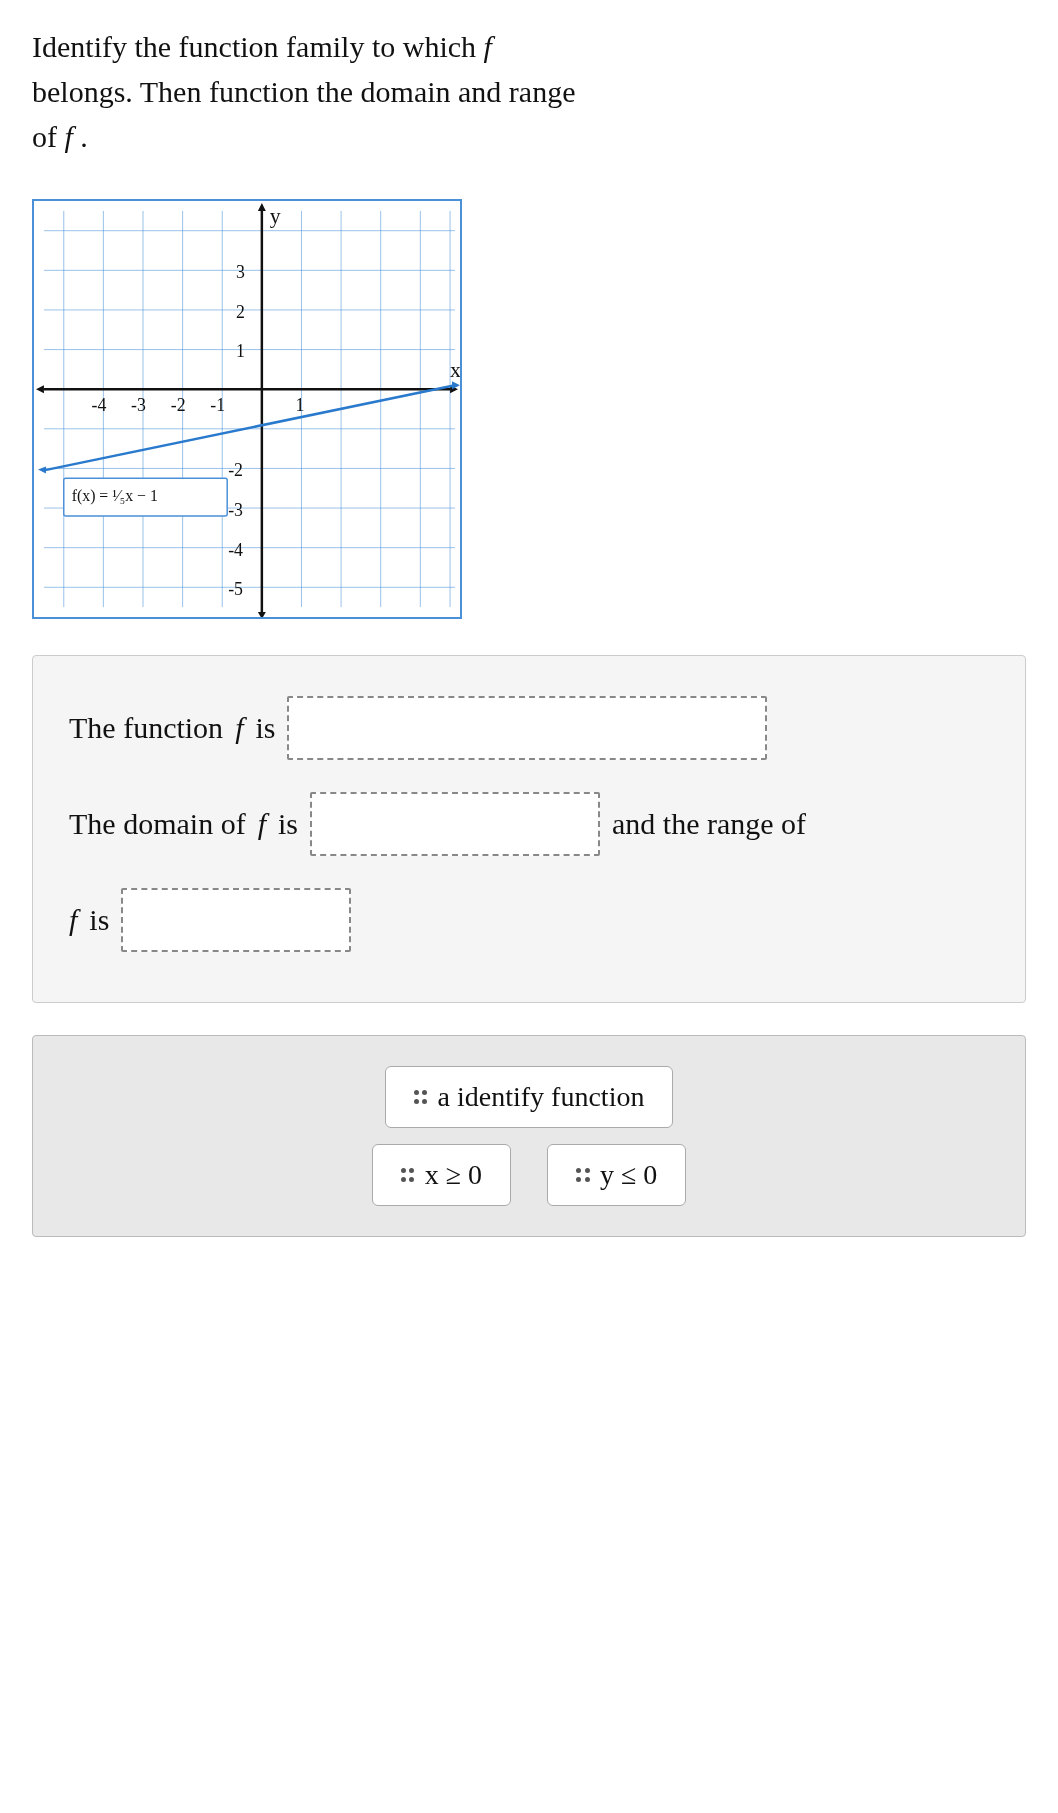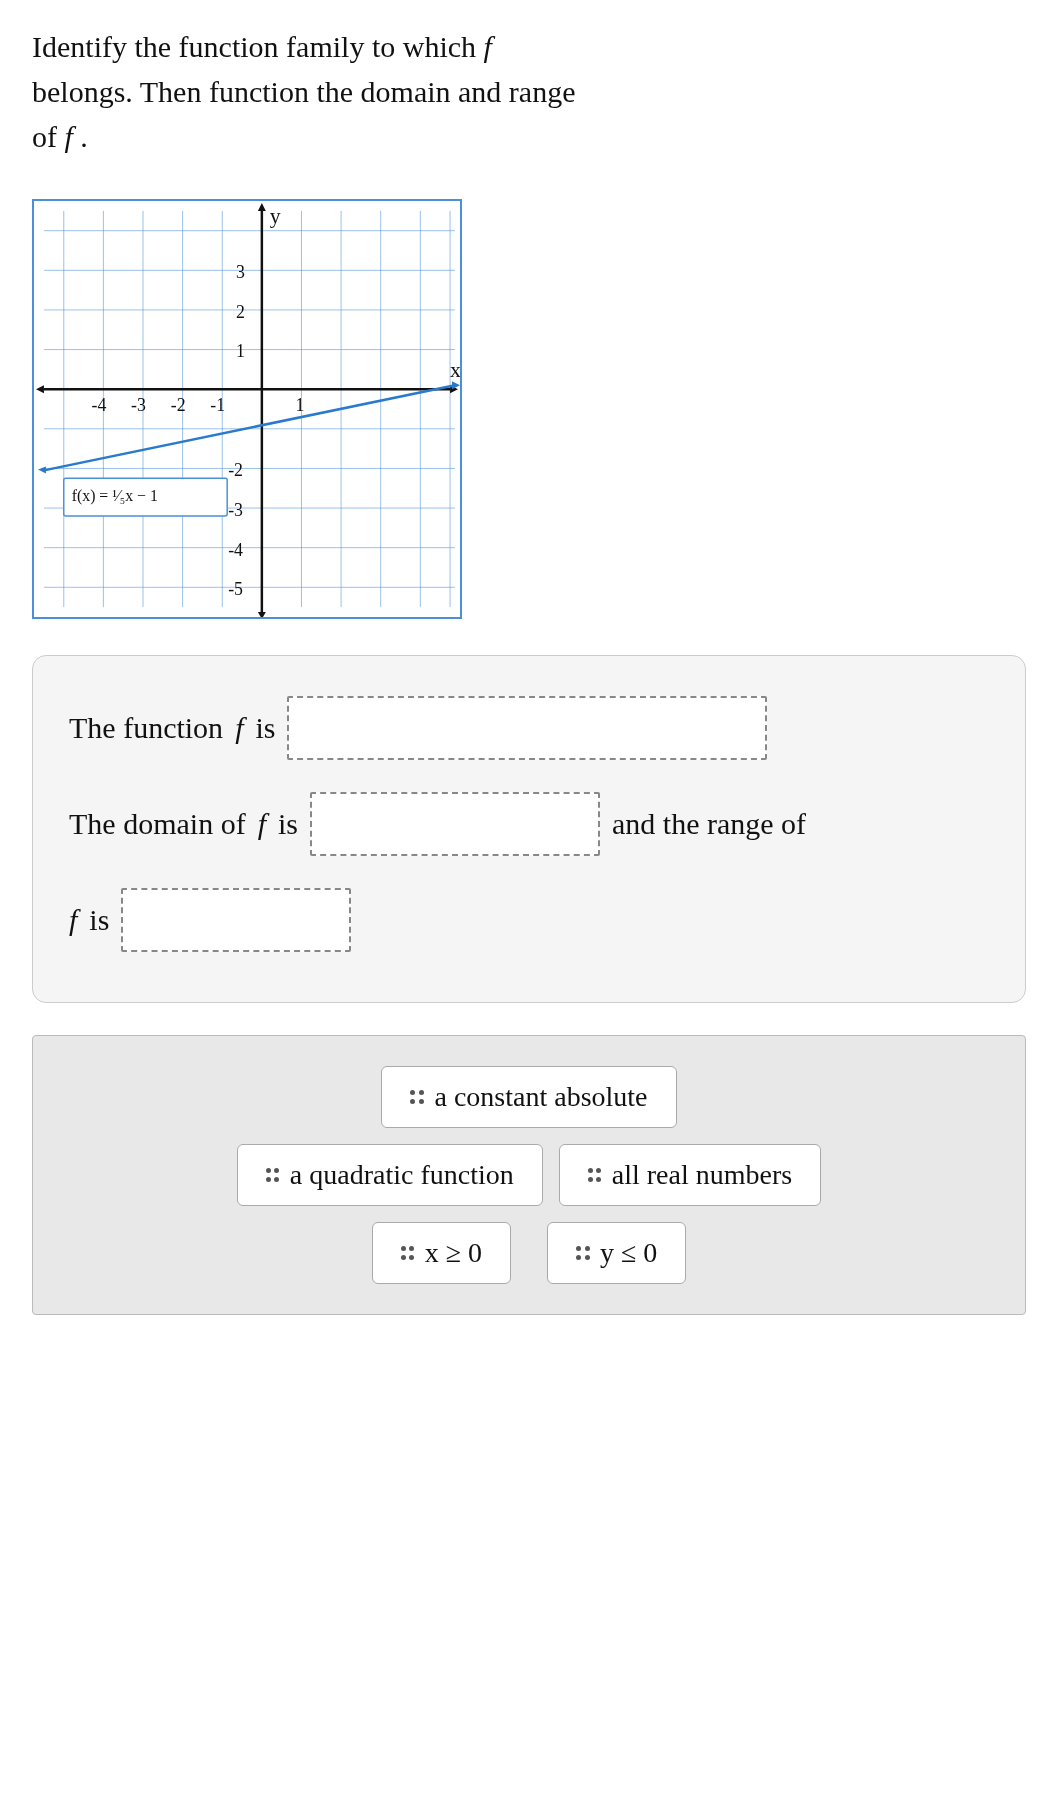--- a/index.html
+++ b/index.html
@@ -29,21 +29,21 @@
       margin-bottom: 36px;
       position: relative;
       background: #fff;
       overflow: hidden;
     }
 
     
     .answer-section {
       background: #f5f5f5;
       border: 1px solid #ccc;
-      border-radius: 14px;
+      border-radius: 4px;
       padding: 40px 36px 50px 36px;
       margin-bottom: 32px;
     }
     .answer-row {
       display: flex;
       align-items: center;
       flex-wrap: wrap;
       margin-bottom: 32px;
       font-size: 30px;
       gap: 12px;
@@ -224,41 +224,21 @@
 
 <div class="tiles-section">
   <div class="tiles-row">
     <div class="tile">
       <span class="tile-dots">
         <span></span>
           <span></span>
           <span></span>
           <span></span>
       </span>
-      <span>a constant absolute</span>
-    </div>
-  </div>
-  <div class="tiles-row">
-    <div class="tile">
-      <span class="tile-dots">
-        <span></span>
-          <span></span>
-          <span></span>
-          <span></span>
-      </span>
-      <span>a quadratic function</span>
-    </div>
-    <div class="tile">
-      <span class="tile-dots">
-        <span></span>
-          <span></span>
-          <span></span>
-          <span></span>
-      </span>
-      <span>all real numbers</span>
+      <span>a identify function</span>
     </div>
   </div>
   <div class="tiles-row">
     <div class="tile">
       <span class="tile-dots">
         <span></span>
           <span></span>
           <span></span>
           <span></span>
       </span>

